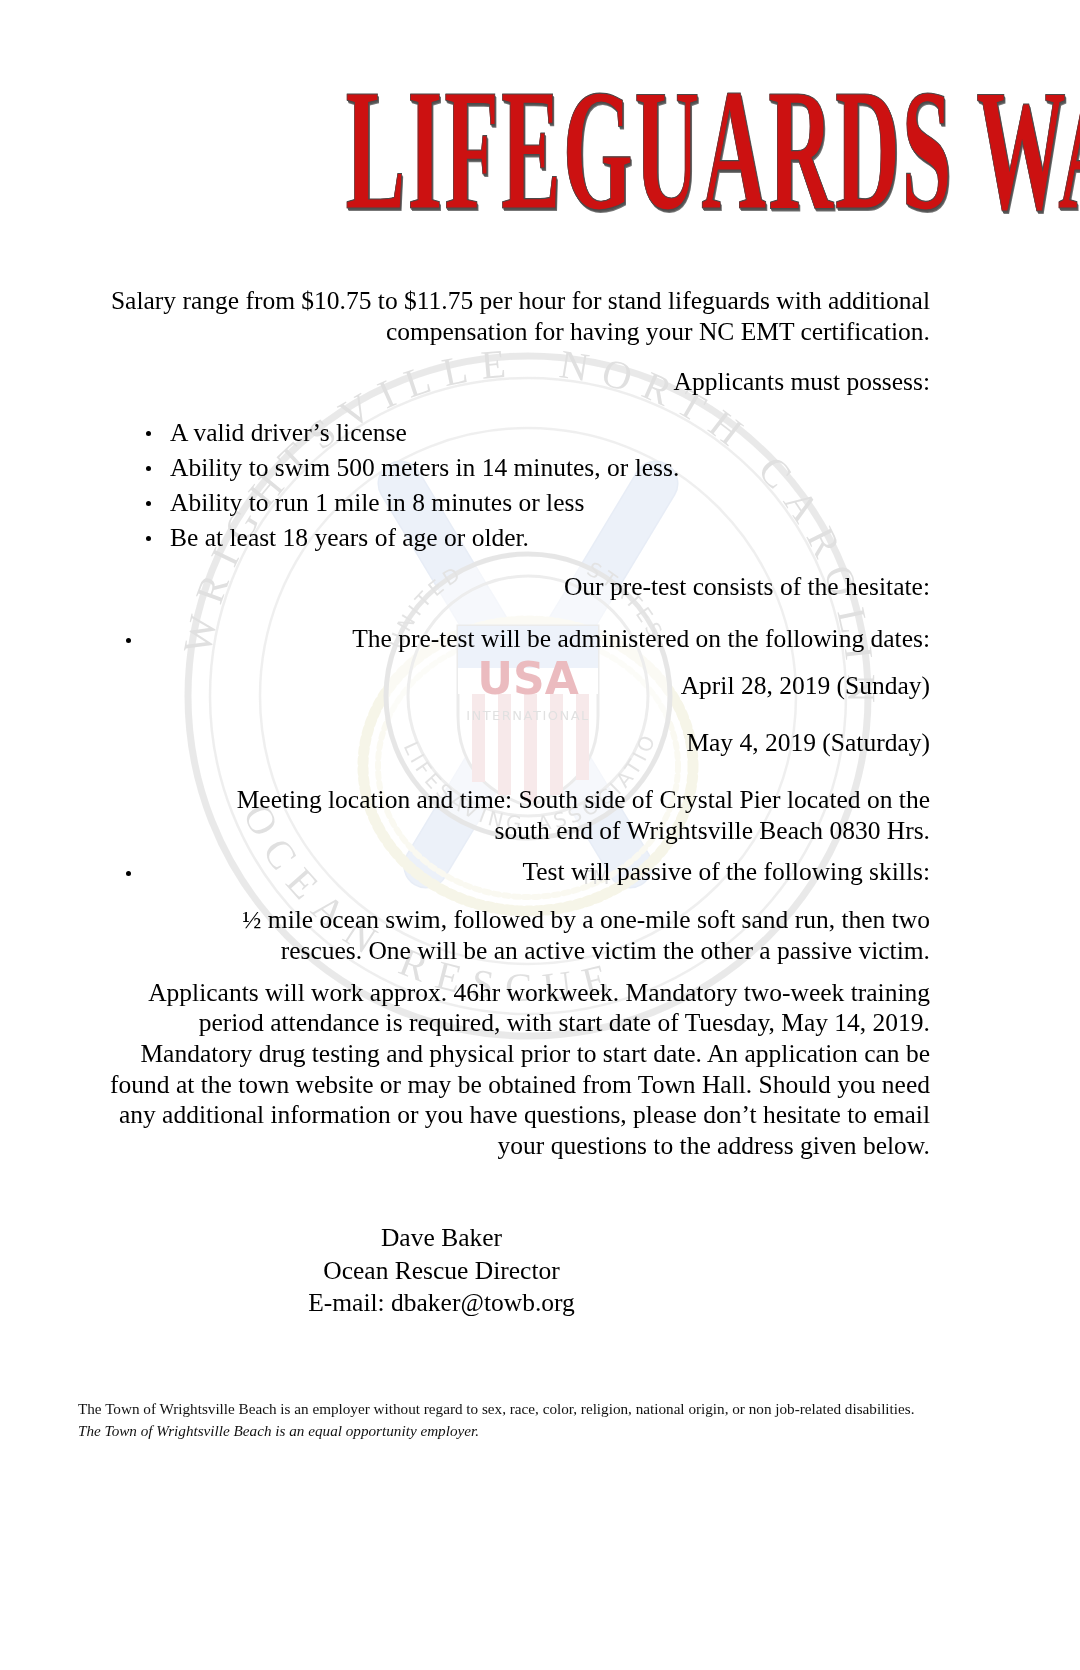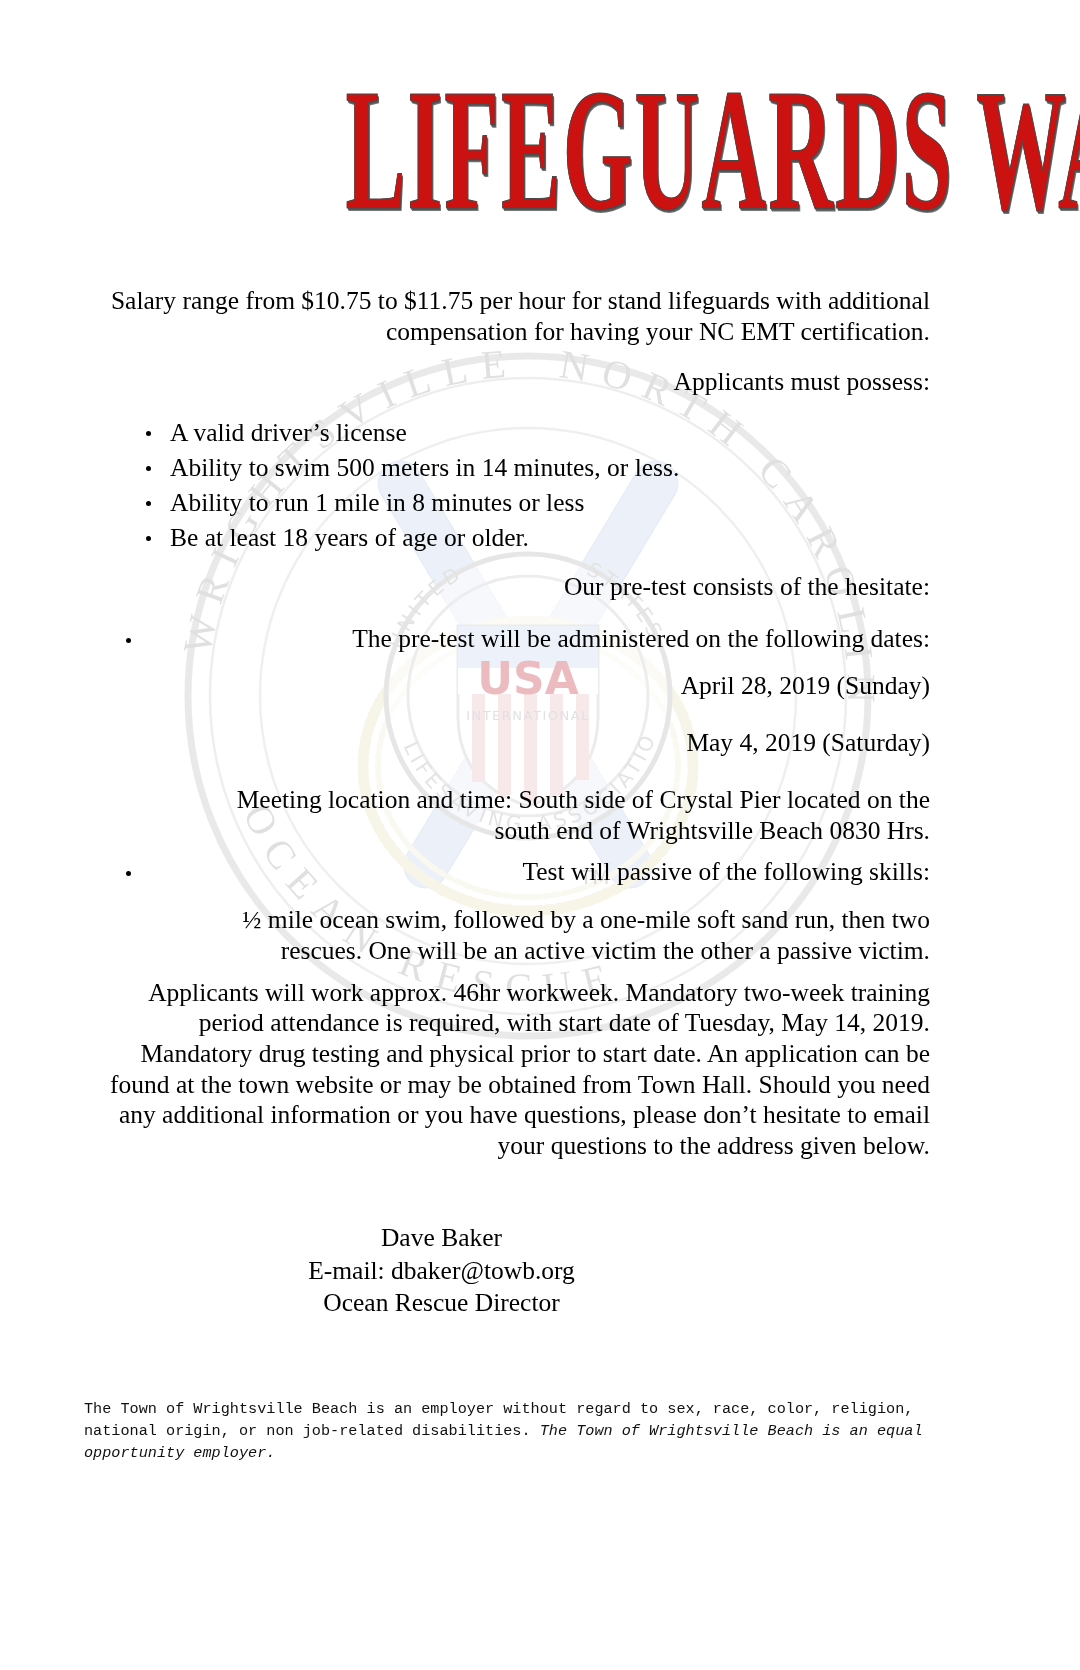--- a/index.html
+++ b/index.html
@@ -139,24 +139,24 @@
     width: 883px;
     text-align: center;
     font-size: 25.5px;
     line-height: 1.28;
   }
   .signature div { margin: 0; }
 
   
   .footer {
     position: absolute;
-    left: 84px;
+    left: 78px;
     top: 1398px;
     width: 850px;
-    font-family: Liberation Mono, monospace;
+    font-family: Liberation Serif, serif;
     font-size: 15.2px;
     line-height: 1.45;
     color: #111;
   }
   .footer .eo { font-style: italic; }
 </style>
 </head>
 <body>
 
 <svg id="watermark" viewBox="0 0 800 800" aria-hidden="true">
@@ -260,21 +260,21 @@
           <div class="sub">½ mile ocean swim, followed by a one-mile soft sand run, then two rescues. One will be an active victim the other a passive victim.</div>
         </div>
       </li>
     </ul>
 
     <p class="para">Applicants will work approx. 46hr workweek. Mandatory two-week training period attendance is required, with start date of Tuesday, May 14, 2019. Mandatory drug testing and physical prior to start date. An application can be found at the town website or may be obtained from Town Hall. Should you need any additional information or you have questions, please don’t hesitate to email your questions to the address given below.</p>
   </div>
 
   <div class="signature">
     <div>Dave Baker</div>
+    <div>Ocean Rescue Director</div>
     <div>E-mail: dbaker@towb.org</div>
-    <div>Ocean Rescue Director</div>
   </div>
 
   <div class="footer">
     <span>The Town of Wrightsville Beach is an employer without regard to sex, race, color, religion, national origin, or non job-related disabilities. </span><span class="eo">The Town of Wrightsville Beach is an equal opportunity employer.</span>
   </div>
 
 </div>
 
 </body></html>

